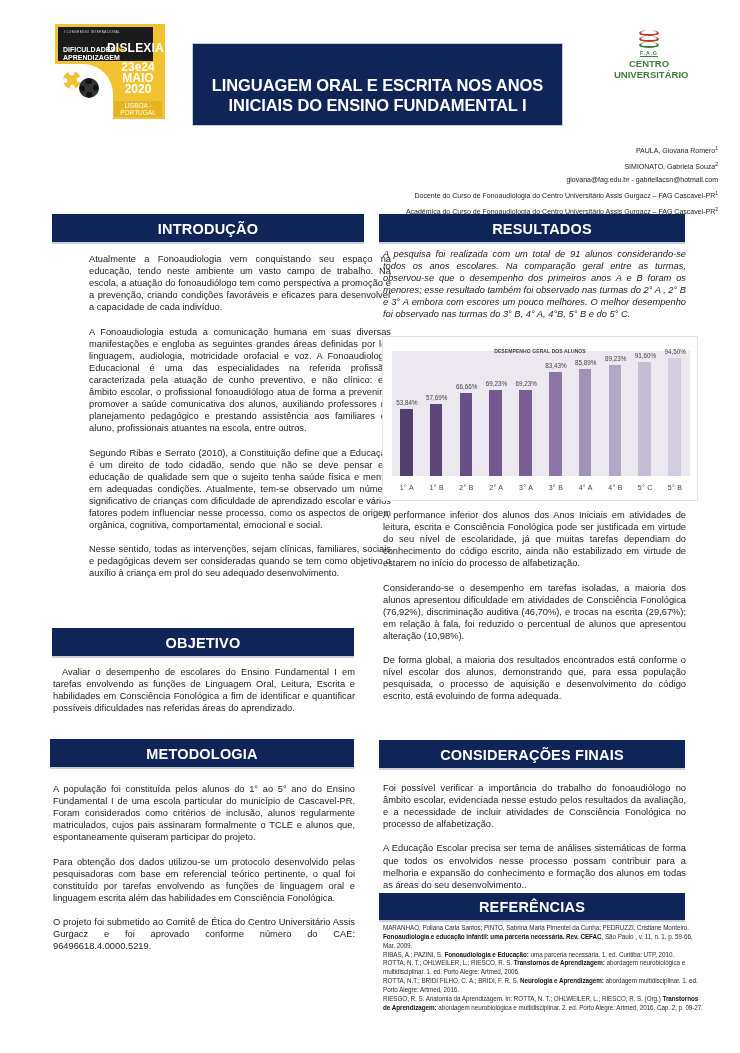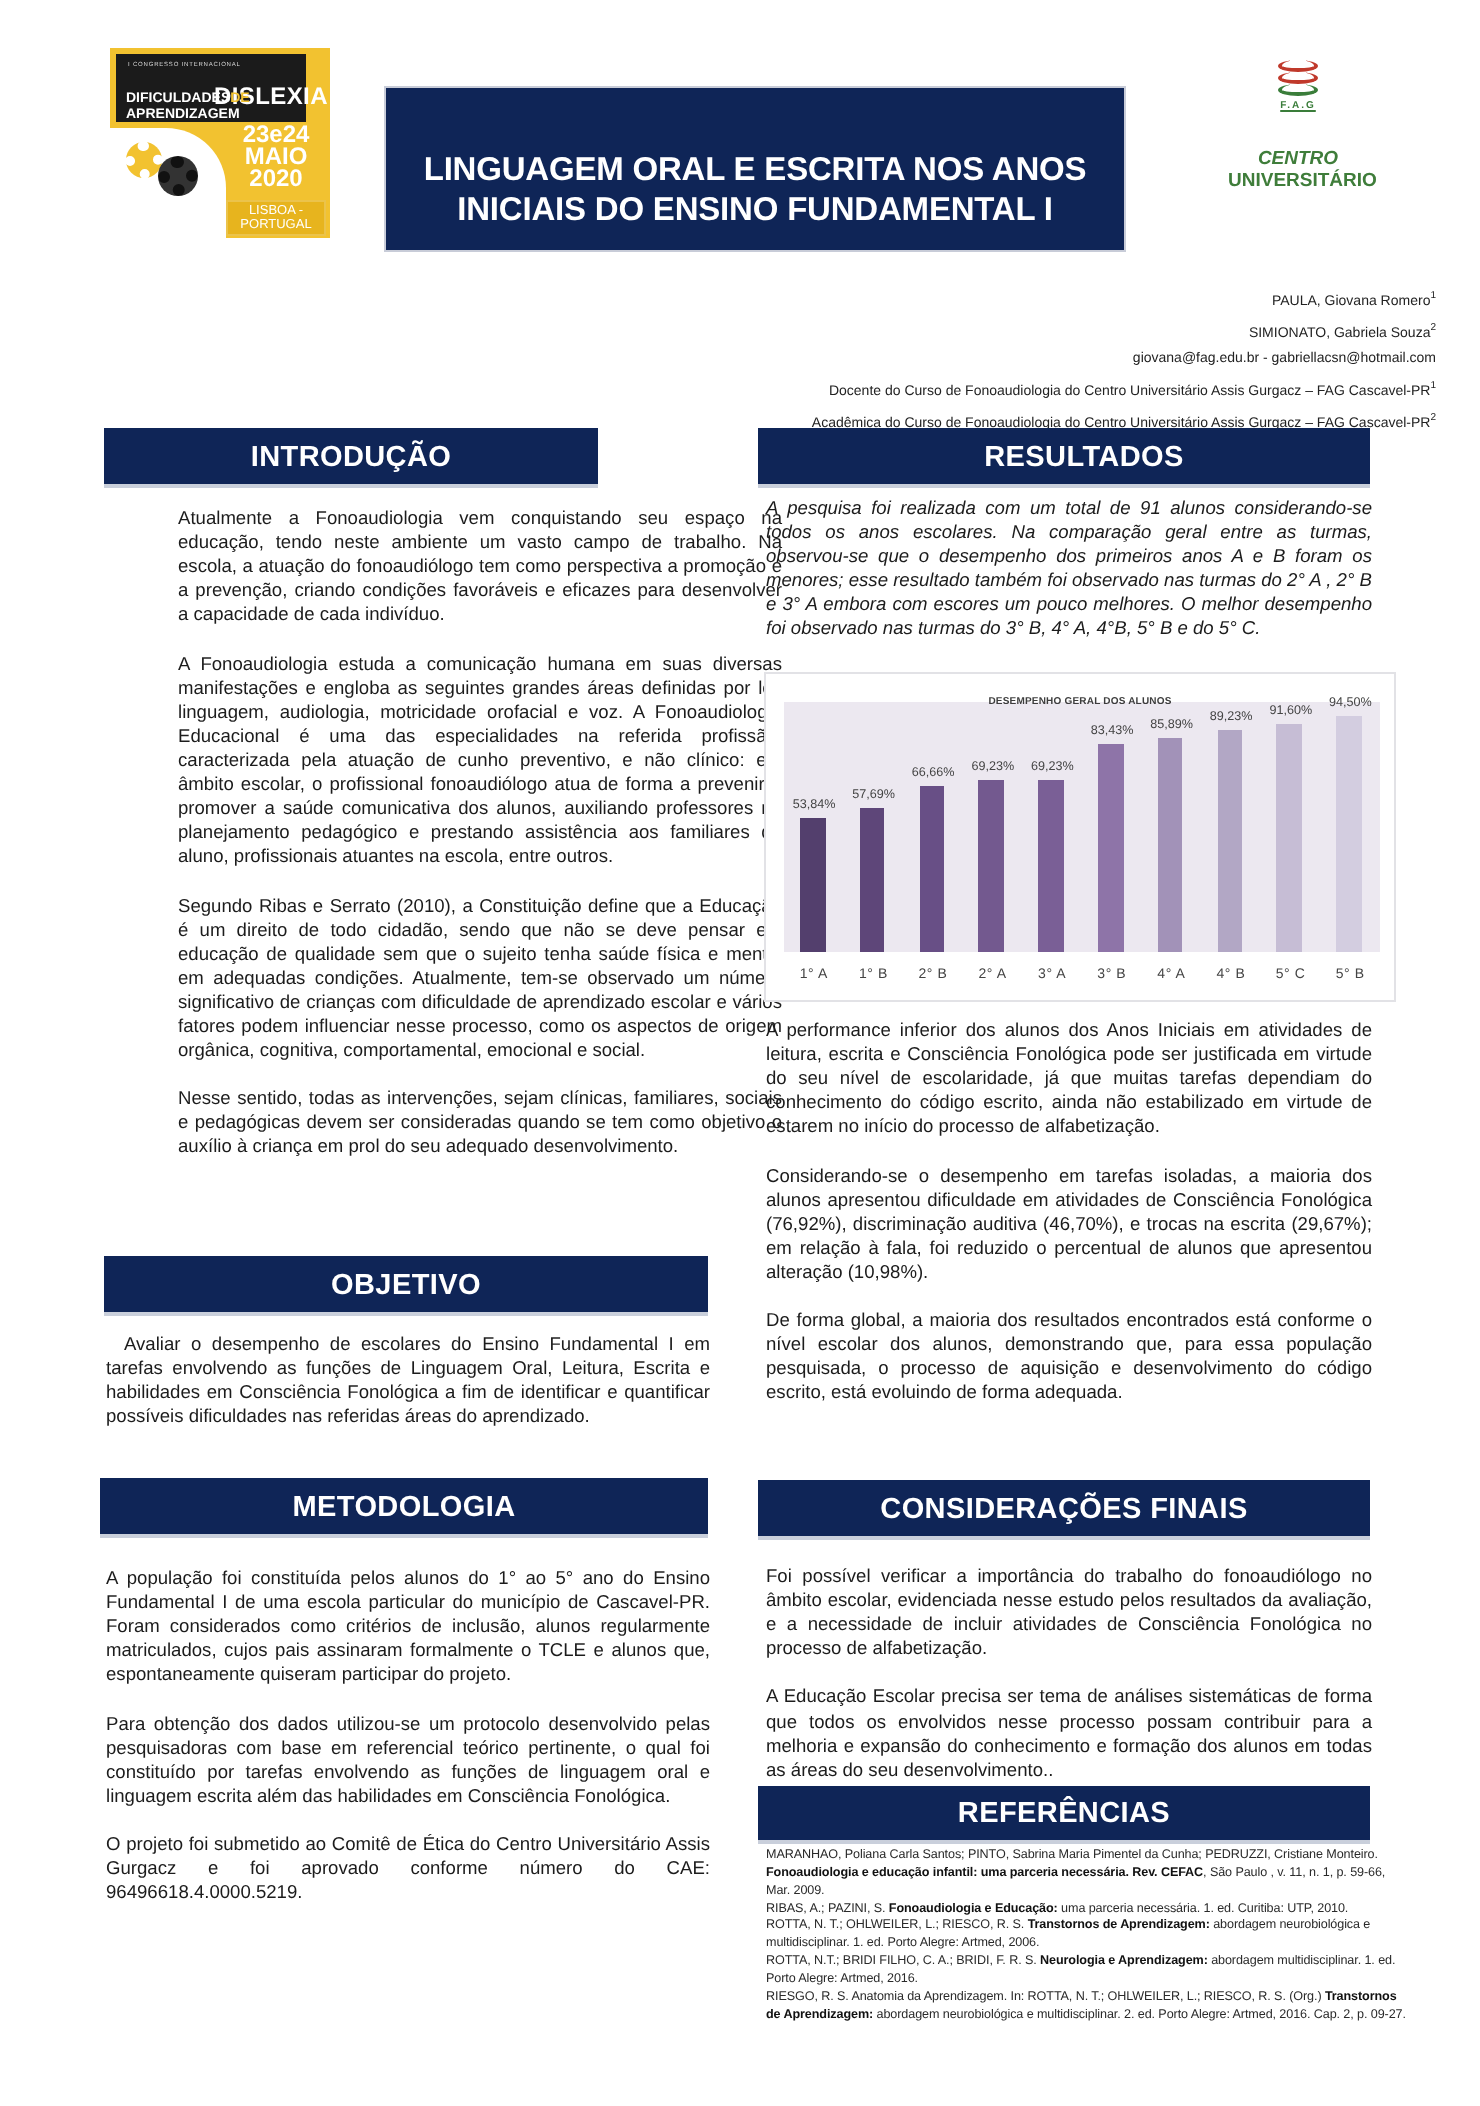--- a/index.html
+++ b/index.html
@@ -24,21 +24,21 @@
 
   
   #title-box { left: 192px; top: 43px; width: 371px; height: 83px; background: #0f2557; border: 1px solid #c8ccd8; display: flex; align-items: center; justify-content: center; }
   #title-box h1 { color: #fff; font-size: 16.5px; font-weight: bold; text-align: center; line-height: 20px; letter-spacing: -0.1px; }
 
   
   #fag-logo { left: 618px; top: 28px; width: 62px; height: 70px; text-align: center; }
   #fag-logo .mark { position: relative; width: 24px; height: 30px; margin: 0 auto; }
   #fag-logo .ring { position: absolute; left: 2px; width: 20px; height: 6px; border-radius: 50%; border: 2px solid; border-top: none; }
   #fag-logo .fagtxt { font-size: 5px; color: #3a7d3a; font-weight: bold; text-decoration: underline; letter-spacing: 1px; }
-  #fag-logo .c1 { font-size: 9.5px; font-weight: bold; color: #3f7d3a; line-height: 11px; margin-top: 16px; font-style: italic; }
+  #fag-logo .c1 { font-size: 9.5px; font-weight: bold; color: #3f7d3a; line-height: 11px; margin-top: 0; }
   #fag-logo .c2 { font-size: 9.5px; font-weight: bold; color: #3f7d3a; line-height: 11px; white-space: nowrap; margin-left: -4px; }
 
   
   #authors { right: 22px; top: 142px; text-align: right; font-size: 7px; line-height: 12.7px; color: #222; }
   #authors sup { font-size: 5px; }
 
   
   .sec-head { position: absolute; height: 30px; background: #0f2557; border-bottom: 2px solid #c9cfdb; color: #fff; font-weight: bold; font-size: 14.5px; text-align: center; line-height: 30px; letter-spacing: 0.2px; }
 
   .txt { position: absolute; font-size: 9.3px; line-height: 12.1px; text-align: justify; color: #1c1c1c; }
@@ -102,21 +102,21 @@
 </div>
 
 <div id="authors" class="abs">
   <div><span>PAULA, Giovana Romero</span><sup>1</sup></div>
   <div><span>SIMIONATO, Gabriela Souza</span><sup>2</sup></div>
   <div>giovana@fag.edu.br - gabriellacsn@hotmail.com</div>
   <div><span>Docente do Curso de Fonoaudiologia do Centro Universitário Assis Gurgacz – FAG Cascavel-PR</span><sup>1</sup></div>
   <div><span>Acadêmica do Curso de Fonoaudiologia do Centro Universitário Assis Gurgacz – FAG Cascavel-PR</span><sup>2</sup></div>
 </div>
 
-<div class="sec-head" style="left:52px;top:214px;width:247px;">INTRODUÇÃO</div>
+<div class="sec-head" style="left:52px;top:214px;width:312px;">INTRODUÇÃO</div>
 <div class="txt" style="left:53px;top:253px;width:302px;margin-left:36px;">
   <p>Atualmente a Fonoaudiologia vem conquistando seu espaço na educação, tendo neste ambiente um vasto campo de trabalho. Na escola, a atuação do fonoaudiólogo tem como perspectiva a promoção e a prevenção, criando condições favoráveis e eficazes para desenvolver a capacidade de cada indivíduo.</p>
   <p>A Fonoaudiologia estuda a comunicação humana em suas diversas manifestações e engloba as seguintes grandes áreas definidas por lei: linguagem, audiologia, motricidade orofacial e voz. A Fonoaudiologia Educacional é uma das especialidades na referida profissão, caracterizada pela atuação de cunho preventivo, e não clínico: em âmbito escolar, o profissional fonoaudiólogo atua de forma a prevenir e promover a saúde comunicativa  dos alunos, auxiliando professores no planejamento pedagógico e prestando assistência aos familiares do aluno, profissionais atuantes na escola, entre outros.</p>
   <p>Segundo Ribas e Serrato (2010), a Constituição define que a Educação é um direito de todo cidadão, sendo que não se deve pensar em educação de qualidade sem que o sujeito tenha saúde física e mental em adequadas condições. Atualmente, tem-se observado um número significativo de crianças com dificuldade de aprendizado escolar e vários fatores podem influenciar nesse processo, como os aspectos de origem orgânica, cognitiva, comportamental, emocional e social.</p>
   <p>Nesse sentido, todas as intervenções, sejam clínicas, familiares, sociais e pedagógicas devem ser consideradas quando se tem como objetivo o auxílio à criança em prol do seu adequado desenvolvimento.</p>
 </div>
 
 <div class="sec-head" style="left:52px;top:628px;width:302px;">OBJETIVO</div>
 <div class="txt" style="left:53px;top:666px;width:302px;text-indent:9px;">
   <p>Avaliar o desempenho de escolares do Ensino Fundamental I em tarefas envolvendo as funções de Linguagem Oral, Leitura, Escrita e habilidades em Consciência Fonológica a fim de identificar e quantificar possíveis dificuldades nas referidas áreas do aprendizado.</p>

